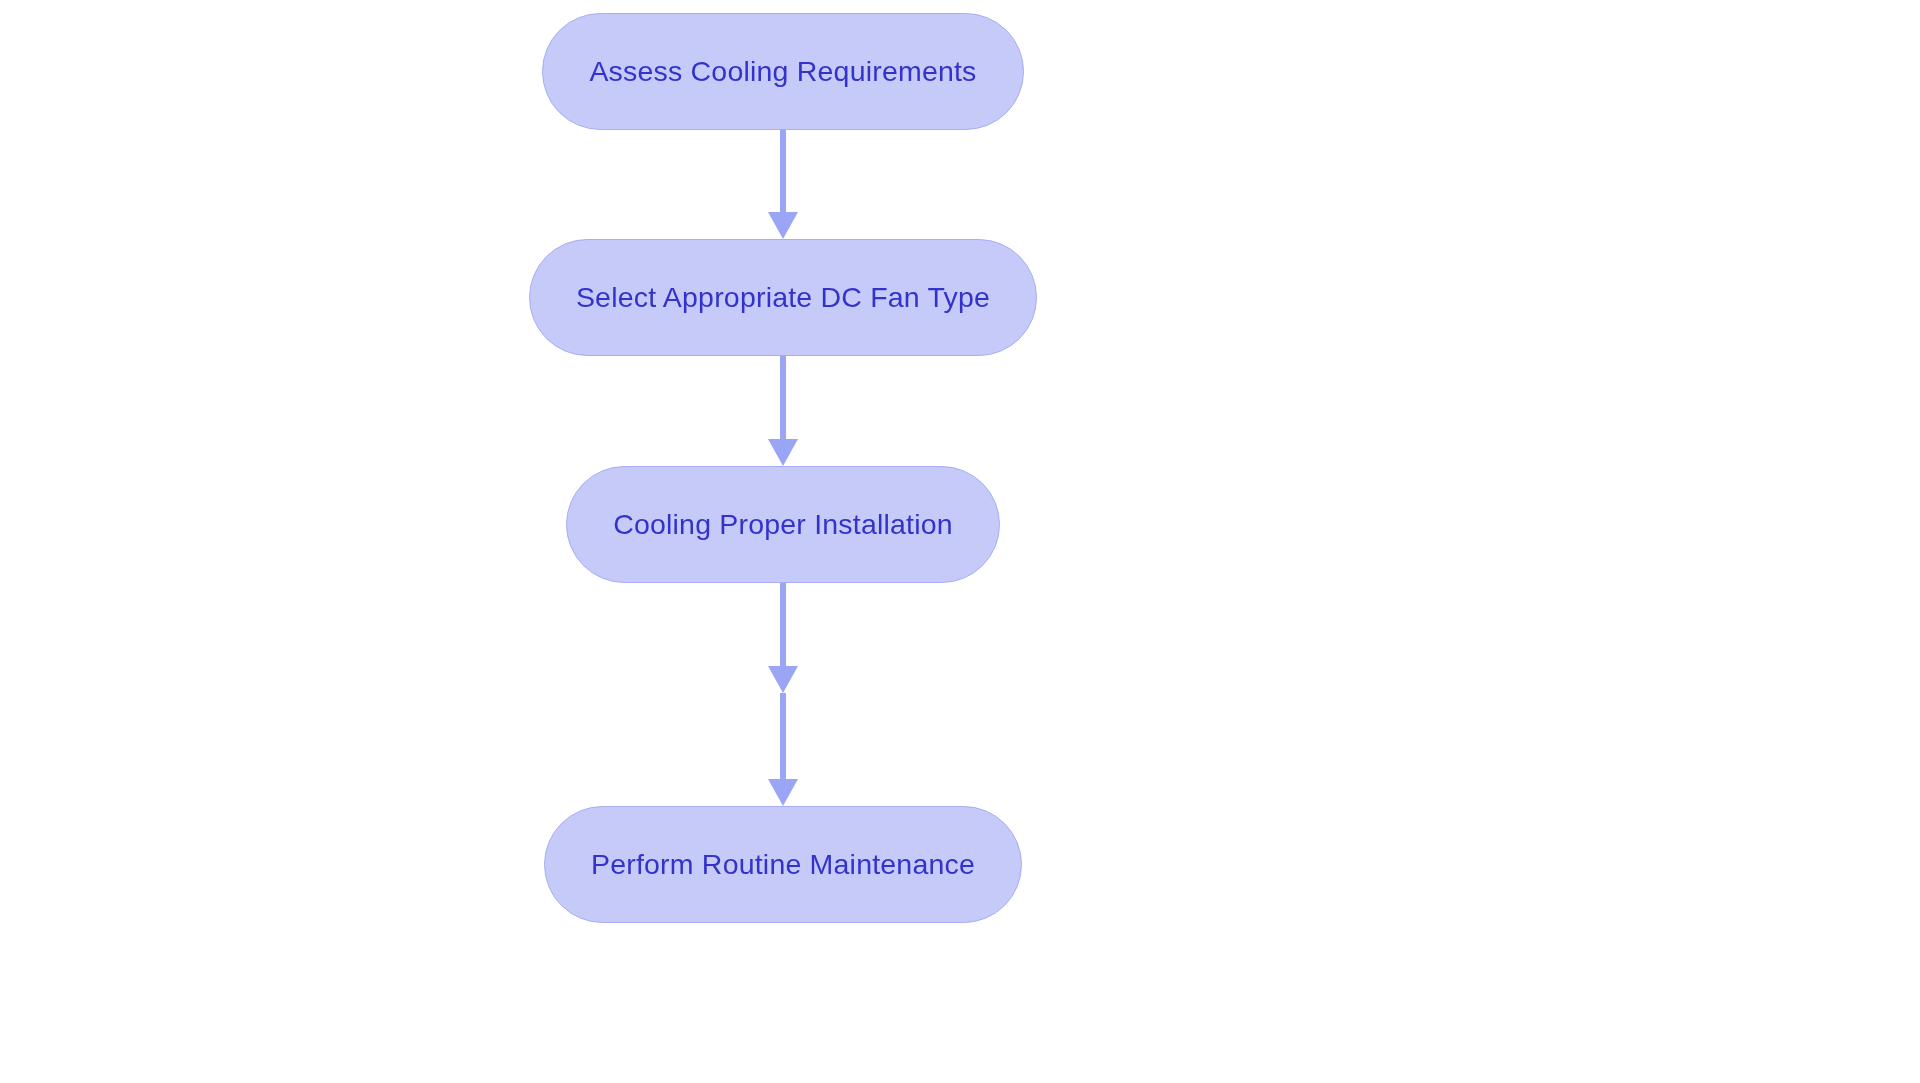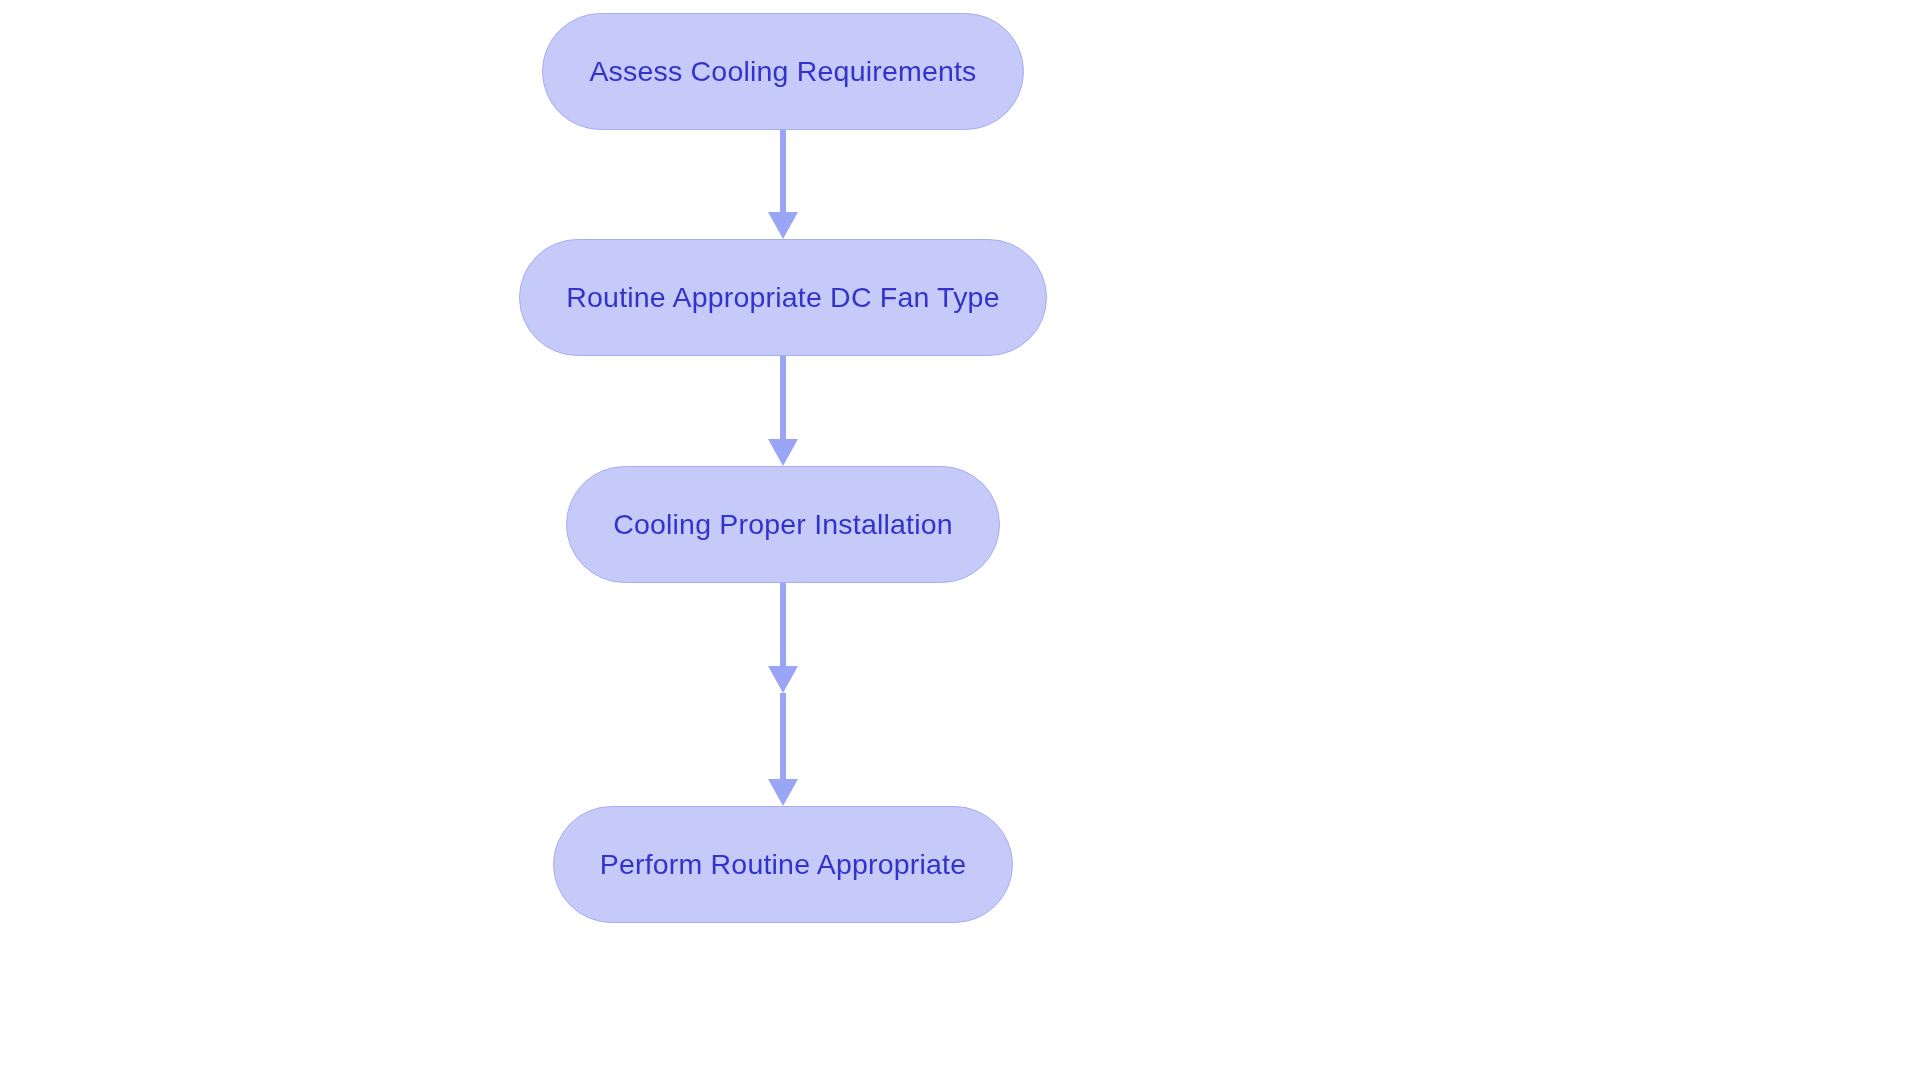--- a/index.html
+++ b/index.html
@@ -96,21 +96,21 @@
     <div class="flow-node node-1">
       <span class="flow-node-label">Assess Cooling Requirements</span>
     </div>
 
     <div class="flow-connector conn-1">
       <div class="connector-line"></div>
       <div class="connector-head"></div>
     </div>
 
     <div class="flow-node node-2">
-      <span class="flow-node-label">Routine Appropriate DC Fan Type</span>
+      <span class="flow-node-label">Select Appropriate DC Fan Type</span>
     </div>
 
     <div class="flow-connector conn-2">
       <div class="connector-line"></div>
       <div class="connector-head"></div>
     </div>
 
     <div class="flow-node node-3">
       <span class="flow-node-label">Cooling Proper Installation</span>
     </div>
@@ -120,17 +120,17 @@
       <div class="connector-head"></div>
     </div>
 
 
     <div class="flow-connector conn-4">
       <div class="connector-line"></div>
       <div class="connector-head"></div>
     </div>
 
     <div class="flow-node node-5">
-      <span class="flow-node-label">Perform Routine Appropriate</span>
+      <span class="flow-node-label">Perform Routine Maintenance</span>
     </div>
 
   </div>
 </div>
 
 </body></html>

